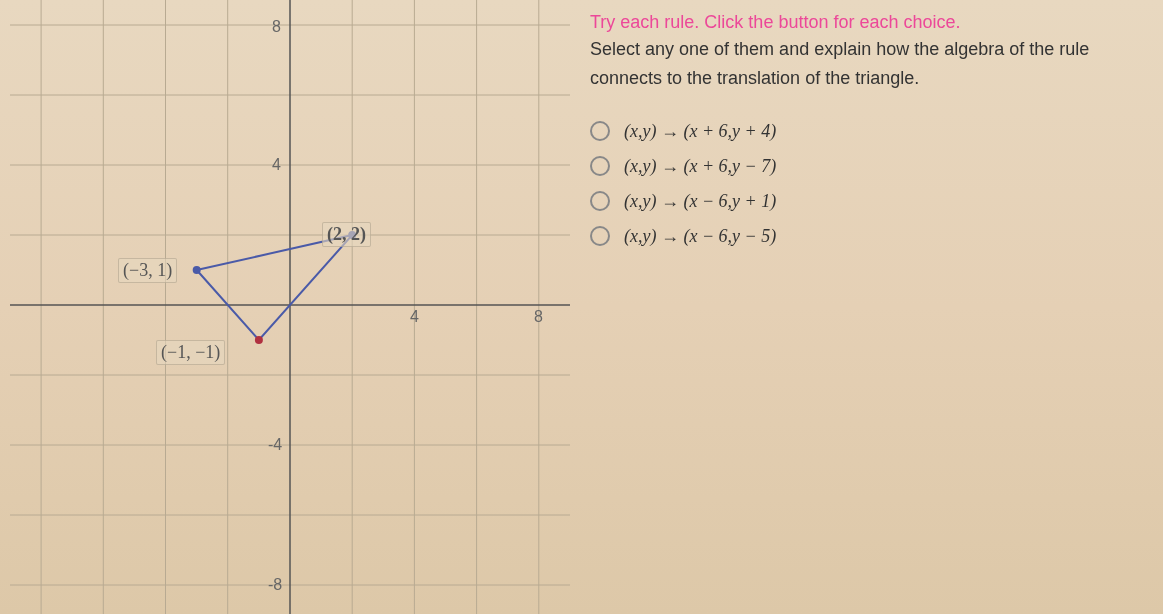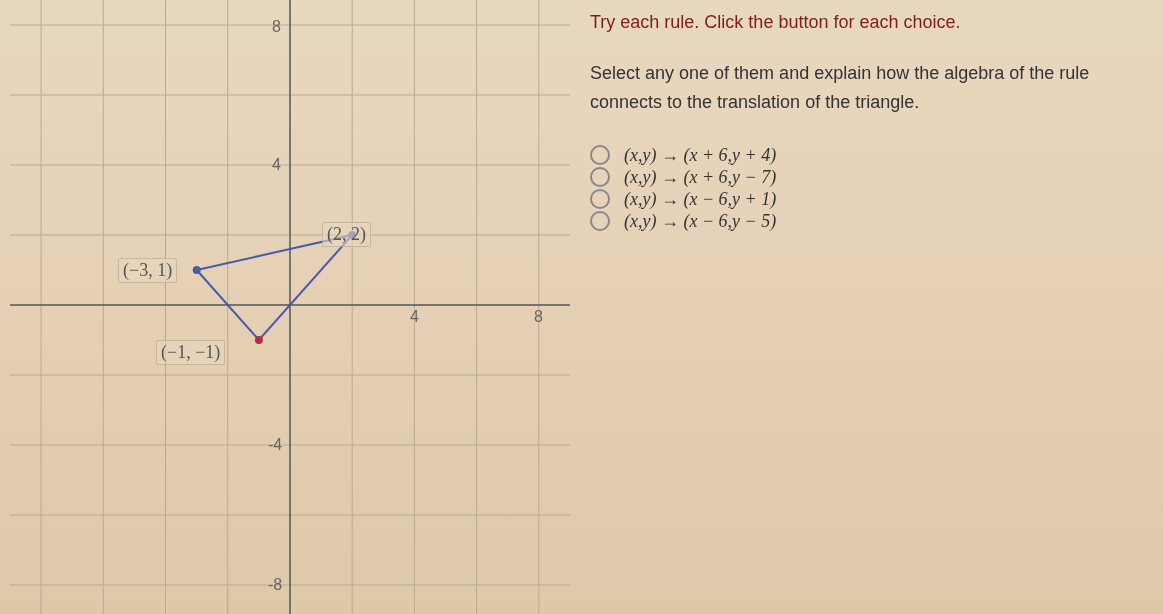--- a/index.html
+++ b/index.html
@@ -17,34 +17,33 @@
       height: 614px;
       position: relative;
     }
     .right-panel {
       flex: 1;
       padding: 10px 20px 0 20px;
       color: #333;
     }
     .instruction {
       font-size: 18px;
-      color: #7f1d1d;
-      margin-bottom: 24px;
+      color: #ec4899;
       line-height: 1.4;
     }
     .prompt {
       font-size: 18px;
       color: #333;
       line-height: 1.6;
       margin-bottom: 24px;
     }
     .choices {
       display: flex;
       flex-direction: column;
-      gap: 1px;
+      gap: 14px;
       margin-top: 28px;
     }
     .choice {
       display: flex;
       align-items: center;
       gap: 14px;
       cursor: pointer;
     }
     .radio {
       width: 20px;
@@ -121,21 +120,21 @@
     <text class="axis-label" x="258" y="600">-8</text>
 
     <polygon points="186.7,280 342.2,245 248.9,350" fill="none" stroke="#4a5aa8" stroke-width="2"></polygon>
 
     <circle cx="186.7" cy="280" r="4" fill="#4a5aa8"></circle>
     <circle cx="342.2" cy="245" r="4" fill="#4a5aa8"></circle>
     <circle cx="248.9" cy="350" r="4" fill="#b03040"></circle>
   </svg>
 
   <div class="point-label" style="left:118px; top:258px;">(−3, 1)</div>
-  <div class="point-label" style="left:322px; top:222px;">(2, 2)</div>
+  <div class="point-label" style="left:322px; top:222px;font-weight:bold;">(2, 2)</div>
   <div class="point-label" style="left:156px; top:340px;">(−1, −1)</div>
 </div>
 
 <div class="right-panel">
   <p class="instruction">Try each rule. Click the button for each choice.</p>
   <p class="prompt">Select any one of them and explain how the algebra of the rule connects to the translation of the triangle.</p>
   <div class="choices">
     <div class="choice">
       <span class="radio"></span>
       <span class="choice-label">(x,y) → (x + 6,y + 4)</span>

